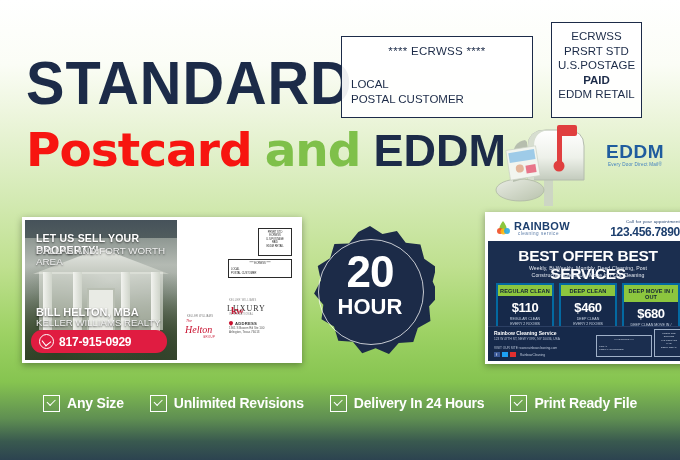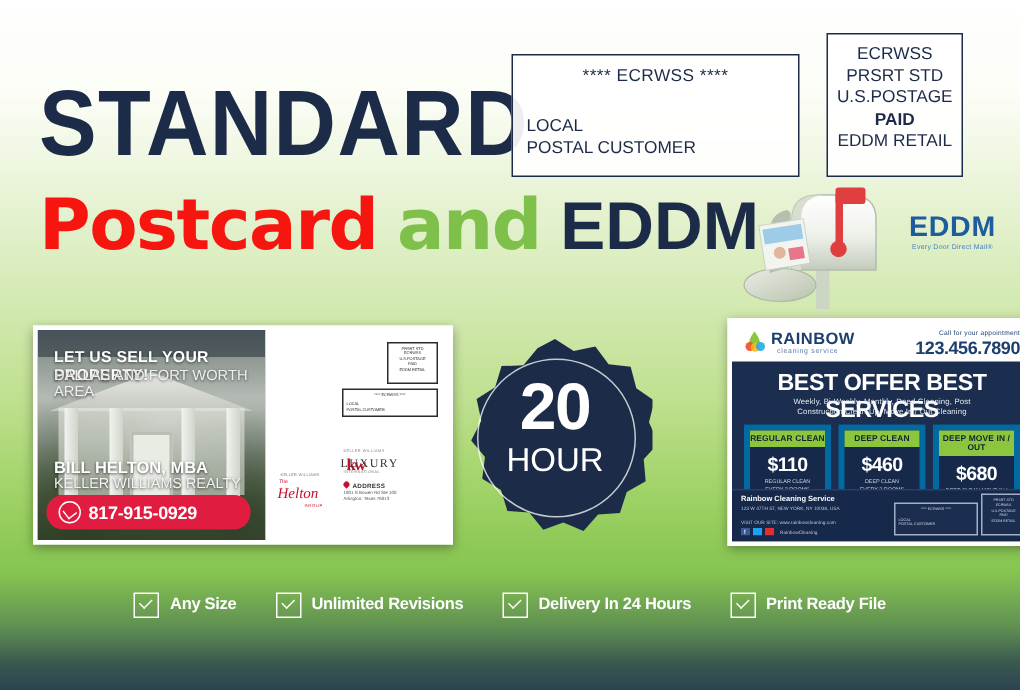--- a/index.html
+++ b/index.html
@@ -92,38 +92,38 @@
   #badge{position:absolute;left:305px;top:226px;width:130px;height:130px;}
   .burst{position:absolute;inset:0;background:#1c2b48;
     clip-path:polygon(50% 0%,59.6% 6.2%,70.7% 3.8%,77.5% 12.9%,88.8% 14.2%,91.7% 25.2%,101% 31.7%,
     98.2% 42.7%,103% 53.4%,95.5% 61.7%,96.5% 73%,86.8% 78.4%,83.3% 89.2%,72.1% 90%,64.6% 98.5%,
     54.3% 94.1%,44% 97.8%,36.8% 89%,25.6% 88.2%,22.3% 77.4%,12.7% 71.7%,14.1% 60.5%,7% 52%,
     12.2% 41.9%,9.8% 30.8%,19.3% 24.8%,22.6% 13.9%,33.8% 13.5%,41% 4.7%);}
   #badge-ring{position:absolute;left:13px;top:13px;width:104px;height:104px;border:1.2px solid rgba(255,255,255,.75);border-radius:50%;}
   #badge-24{position:absolute;left:0;right:0;top:24px;text-align:center;font-size:44px;line-height:44px;
     font-weight:700;color:#fff;font-family:"Liberation Sans Narrow","Liberation Sans",sans-serif;letter-spacing:-1px;}
   #badge-hour{position:absolute;left:0;right:0;top:70px;text-align:center;font-size:22px;line-height:22px;
-    font-weight:400;color:#fff;font-family:"Liberation Sans Narrow","Liberation Sans",sans-serif;letter-spacing:0px;}
+    font-weight:700;color:#fff;font-family:"Liberation Sans Narrow","Liberation Sans",sans-serif;letter-spacing:0px;}
 
   
   #card-right{position:absolute;left:444px;top:212px;width:200px;height:146px;
     background:#fff;border:3px solid #fff;box-shadow:0 2px 7px rgba(0,0,0,.35);overflow:hidden;margin-left:41px;}
   #cr-head{position:absolute;left:0;top:0;width:100%;height:26px;background:#fff;}
   #cr-rainbow{position:absolute;left:26px;top:5px;font-size:11px;font-weight:700;color:#1d3f6e;letter-spacing:.3px;}
   #cr-rainbow-sub{position:absolute;left:30px;top:16px;font-size:4.6px;color:#5a7ba6;letter-spacing:.5px;}
   #cr-drop{position:absolute;left:8px;top:5px;width:15px;height:15px;}
   #cr-callfor{position:absolute;right:8px;top:4px;font-size:4.4px;color:#1d3f6e;letter-spacing:.2px;}
   #cr-phone{position:absolute;right:8px;top:10px;font-size:12px;font-weight:700;color:#1d3f6e;letter-spacing:-.3px;}
   #cr-body{position:absolute;left:0;top:26px;width:100%;bottom:0;background:#1b2e4f;}
   #cr-title{position:absolute;left:0;right:0;top:6px;text-align:center;font-size:15.5px;font-weight:700;
     color:#fff;letter-spacing:-.3px;font-family:"Liberation Sans",sans-serif;}
   #cr-sub1{position:absolute;left:0;right:0;top:24px;text-align:center;font-size:5.2px;color:#e3e8f0;letter-spacing:.1px;}
   #cr-sub2{position:absolute;left:0;right:0;top:31px;text-align:center;font-size:5.2px;color:#e3e8f0;letter-spacing:.1px;}
   #cr-tiers{position:absolute;left:8px;right:8px;top:42px;display:flex;gap:5px;}
-  .tier{flex:1;border:4px solid #0369a1;background:#16294a;}
+  .tier{flex:1;border:2px solid #0369a1;background:#16294a;}
   .tier-h{background:#8cc63e;color:#123;font-size:5.6px;font-weight:700;text-align:center;padding:2.5px 0;letter-spacing:.1px;}
   .tier-p{color:#fff;font-size:13px;font-weight:700;text-align:center;padding:4px 0 2px;letter-spacing:-.4px;}
   .tier-d{color:#c9d4e4;font-size:3.6px;text-align:center;line-height:5px;padding-bottom:5px;}
   #cr-book1{position:absolute;left:0;right:0;top:92px;text-align:center;font-size:6.4px;color:#fff;letter-spacing:.1px;}
   #cr-book2{position:absolute;left:0;right:0;top:101px;text-align:center;font-size:6.4px;color:#fff;letter-spacing:.1px;}
   #cr-foot{position:absolute;left:0;right:0;bottom:0;height:34px;background:#16294a;border-top:1px solid #2b3f63;}
   #cr-fcomp{position:absolute;left:6px;top:3px;font-size:5px;font-weight:700;color:#fff;}
   #cr-faddr{position:absolute;left:6px;top:10px;font-size:3.2px;color:#b9c5d8;line-height:4.6px;}
   #cr-fweb{position:absolute;left:6px;top:19px;font-size:3.2px;color:#b9c5d8;}
   #cr-fsoc{position:absolute;left:6px;top:25px;display:flex;align-items:center;gap:2px;}
@@ -136,21 +136,21 @@
   #cr-mini-prsrt{position:absolute;right:4px;bottom:4px;width:28px;height:24px;border:.7px solid #9fb0c8;
     background:#1b2e4f;font-size:2.4px;color:#cfd9e8;line-height:3.4px;text-align:center;padding-top:2px;overflow:hidden;}
 
   
   #features{position:absolute;left:0;right:0;top:388px;height:30px;display:flex;align-items:center;
     justify-content:center;gap:26px;}
   .feat{display:flex;align-items:center;gap:7px;}
   .cbox{width:15px;height:15px;border:1.6px solid #fff;position:relative;flex:0 0 auto;}
   .cbox:after{content:"";position:absolute;left:3px;top:3.5px;width:7px;height:3.5px;
     border-left:1.7px solid #fff;border-bottom:1.7px solid #fff;transform:rotate(-45deg);}
-  .feat-label{font-size:11px;font-weight:700;color:#fff;letter-spacing:-.2px;
+  .feat-label{font-size:14px;font-weight:700;color:#fff;letter-spacing:-.2px;
     font-family:"Liberation Sans Narrow","Liberation Sans",sans-serif;}
 </style>
 </head>
 <body>
 
 <div id="stage">
 
   <div class="hl-standard">STANDARD</div>
   <div class="hl-row2">
     <span class="hl-post">Postcard</span>

